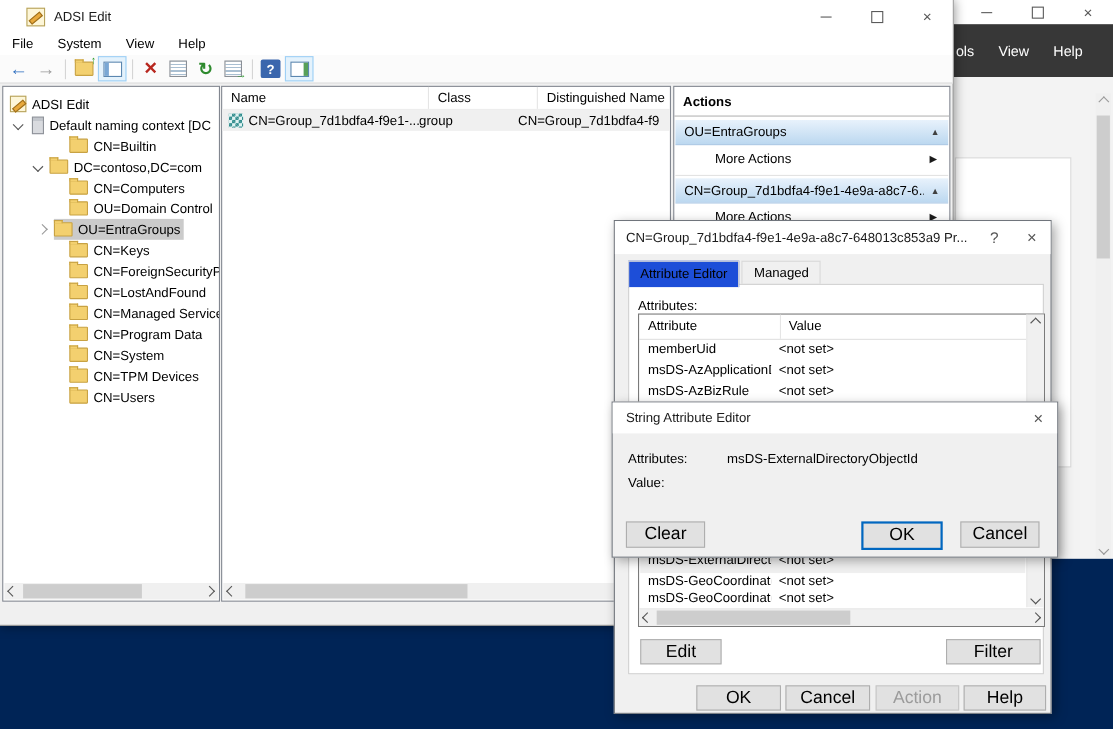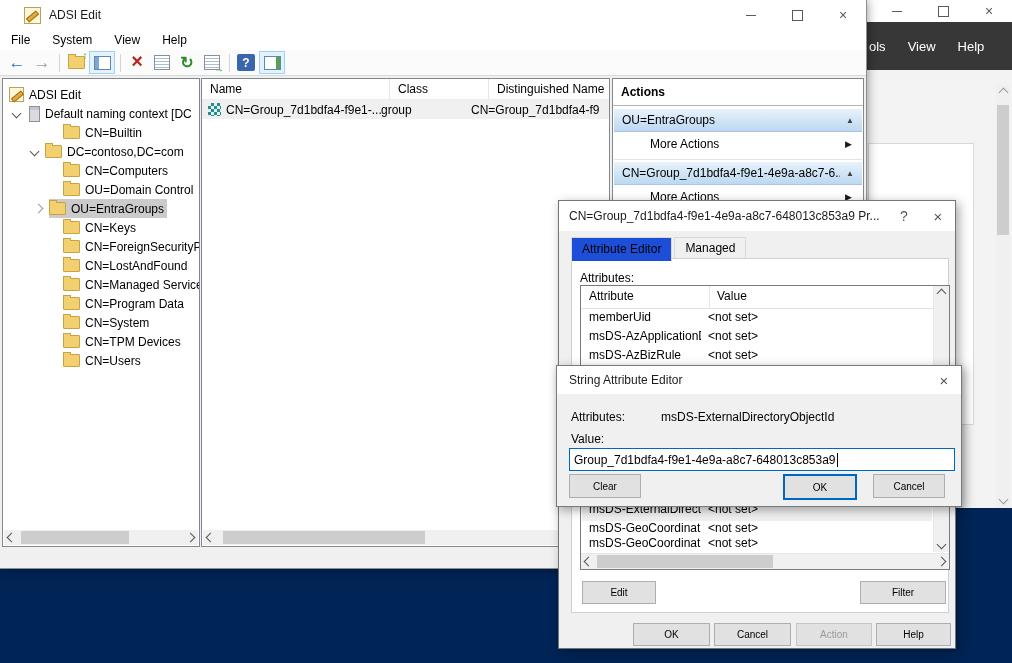--- a/index.html
+++ b/index.html
@@ -3,21 +3,21 @@
 <meta charset="utf-8">
 <style>
   html,body{margin:0;padding:0;}
   #canvas{position:relative;width:1012px;height:663px;background:#002456;overflow:hidden;
           font-family:"Liberation Sans",sans-serif;font-size:12px;color:#000;}
   .abs{position:absolute;}
   .nowrap{white-space:nowrap;overflow:hidden;}
 
   
   .btn{display:flex;align-items:center;justify-content:center;background:#e1e1e1;
-       border:1px solid #aeaeae;font-size:10px;cursor:default;}
+       border:1px solid #aeaeae;font-size:16px;cursor:default;}
   .btn.default{border:2px solid #0067c0;}
   .btn.disabled{color:#9b9b9b;border-color:#c6c6c6;}
   .chev{width:6px;height:6px;border-right:1.6px solid #555;border-bottom:1.6px solid #555;display:inline-block;}
   .chev.right{transform:rotate(-45deg);}
   .chev.left{transform:rotate(135deg);}
   .chev.up{transform:rotate(-135deg);}
   .chev.down{transform:rotate(45deg);}
   .chev.gray{border-color:#9a9a9a;}
   .sb{position:absolute;background:#f0f0f0;}
   .sb .thumb{position:absolute;background:#cdcdcd;}
@@ -474,22 +474,18 @@
   </div>
 
   <div id="str-dlg" class="abs">
     <div class="dlg-title">
       <span class="ttl">String Attribute Editor</span>
       <div class="dlg-cap" style="font-size:15px;">×</div>
     </div>
     <div class="fldlbl" style="top:44px;">Attributes:</div>
     <div class="fldval" style="top:44px;">msDS-ExternalDirectoryObjectId</div>
     <div class="fldlbl" style="top:66px;">Value:</div>
-    <div class="val-input">
-      <span>Group_7d1bdfa4-f9e1-4e9a-a8c7-648013c853a9</span>
-        <span class="caret"></span>
-    </div>
     <div class="btn abs" style="left:12px;top:108px;width:70px;height:22px;">Clear</div>
     <div class="btn abs default" style="left:226px;top:108px;width:70px;height:22px;">OK</div>
     <div class="btn abs" style="left:316px;top:108px;width:70px;height:22px;">Cancel</div>
   </div>
 
 </div>
 
 </body></html>

